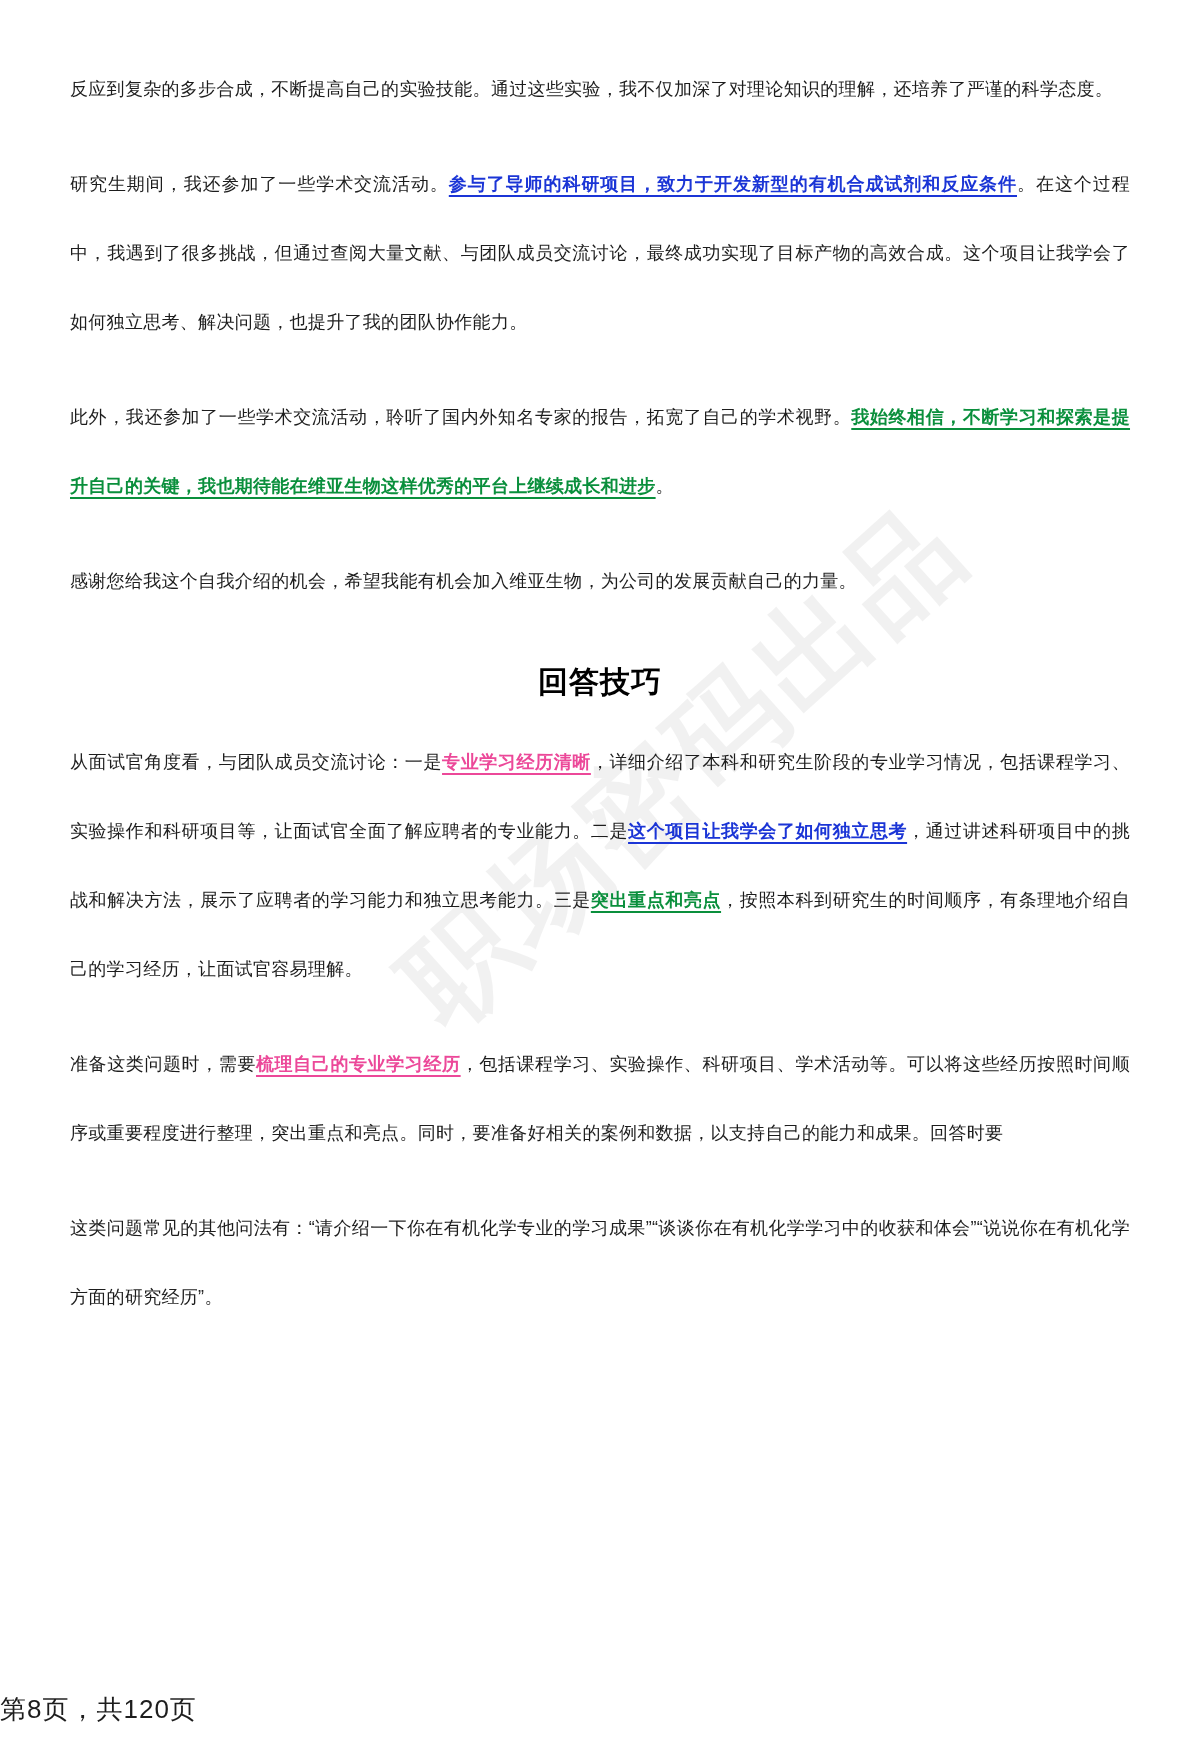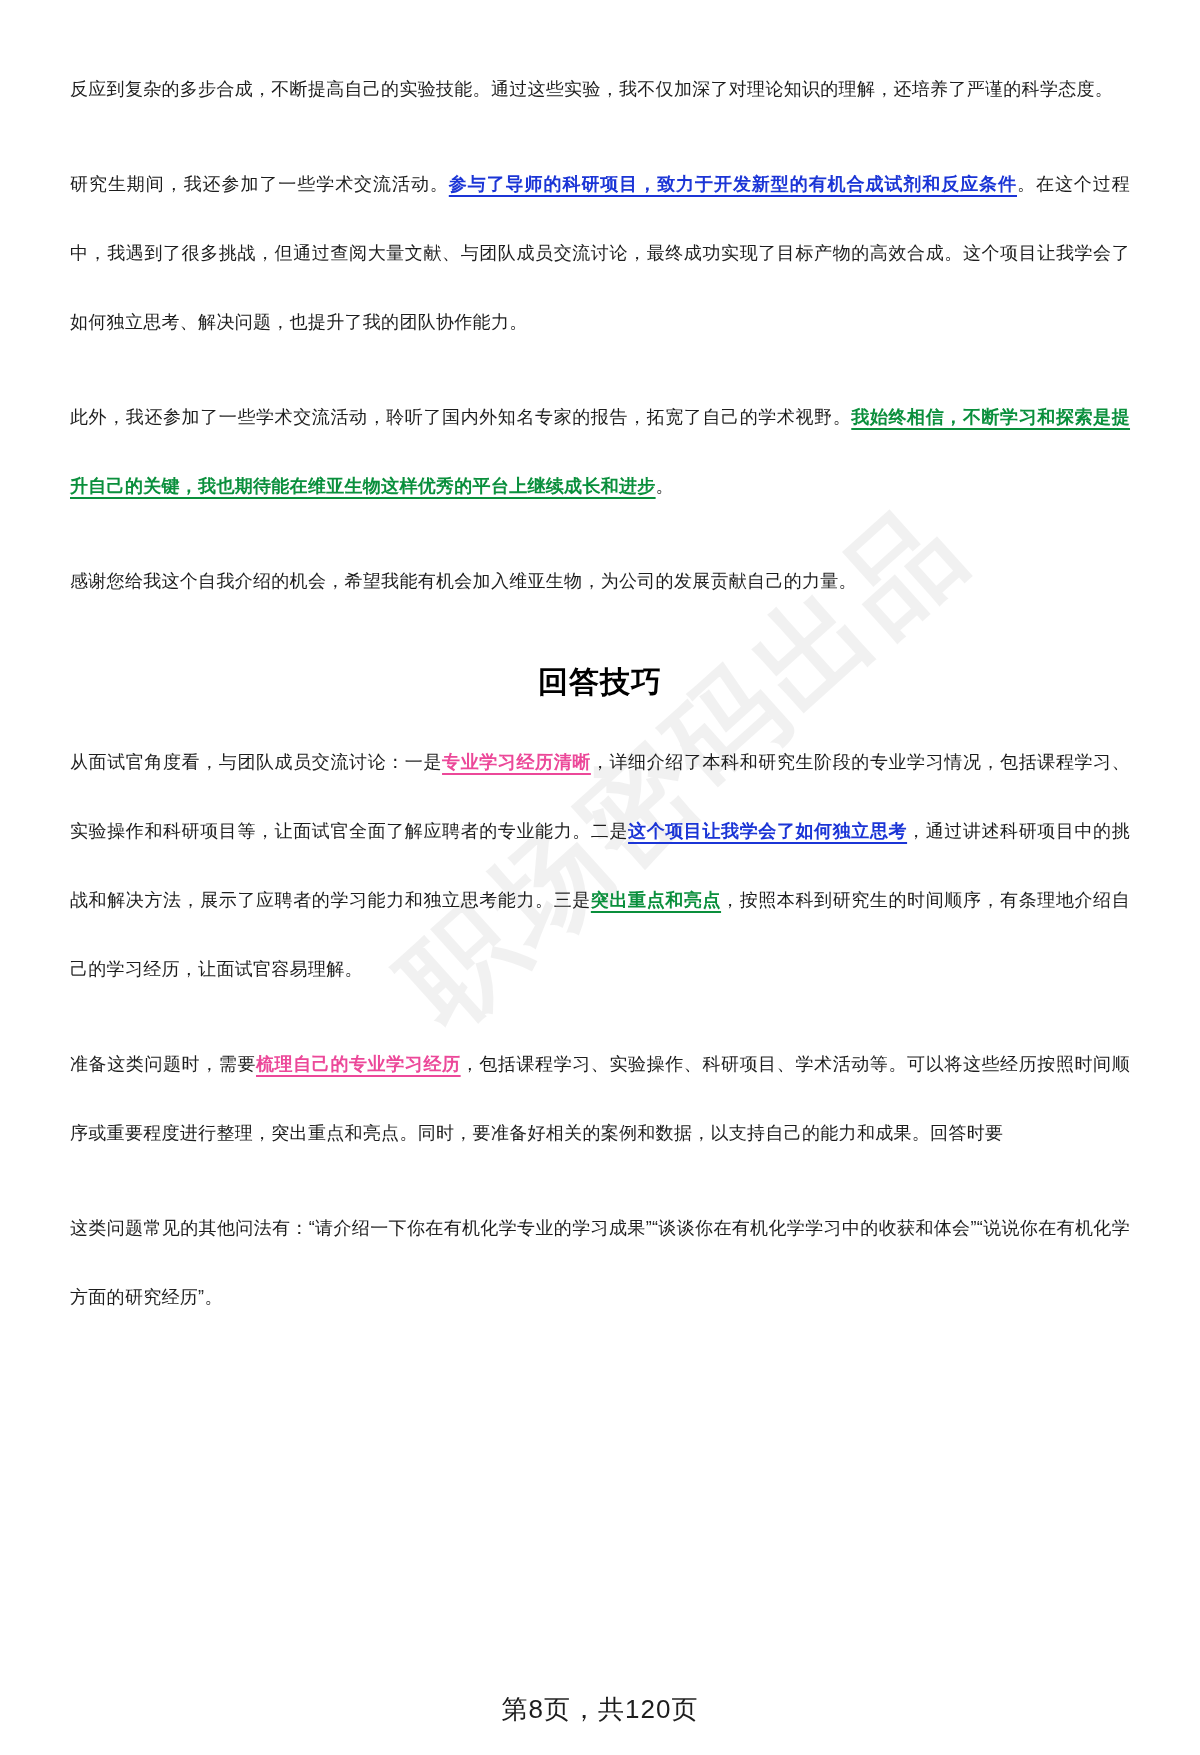--- a/index.html
+++ b/index.html
@@ -81,21 +81,21 @@
     text-decoration: underline;
     text-decoration-thickness: 2px;
     text-underline-offset: 5px;
     margin-top: 16px;
   }
   .footer {
     position: absolute;
     left: 0;
     right: 0;
     bottom: 28px;
-    text-align: center;
+    text-align: left;
     font-size: 26px;
     color: #1d1d1d;
     letter-spacing: 1px;
     z-index: 1;
   }
 </style>
 </head>
 <body>
 
 <div class="page">

